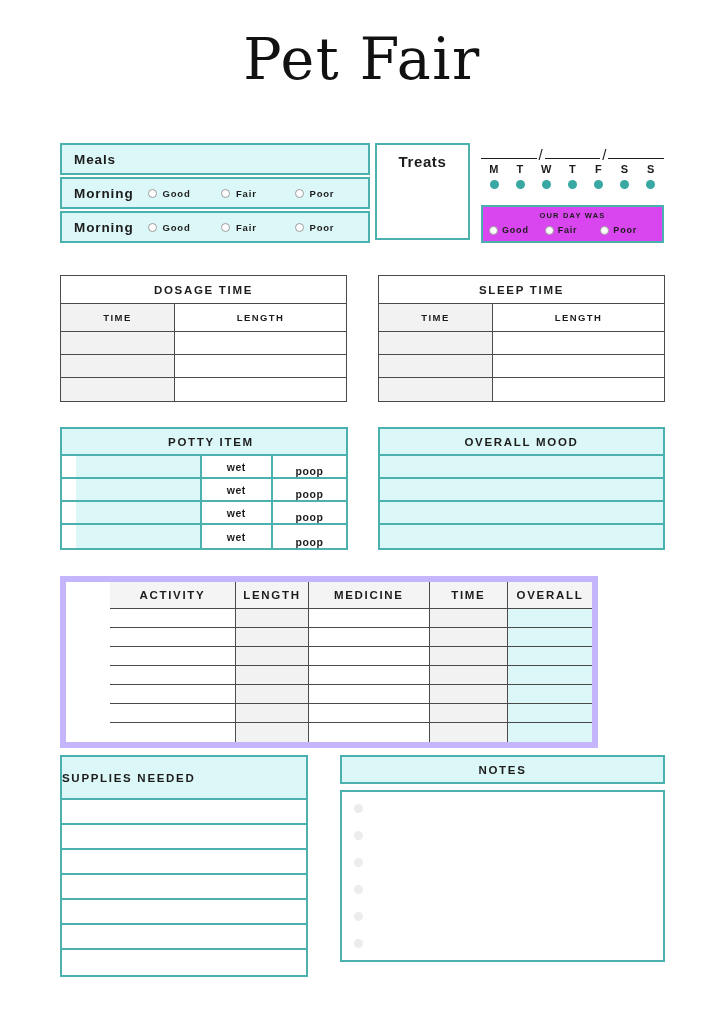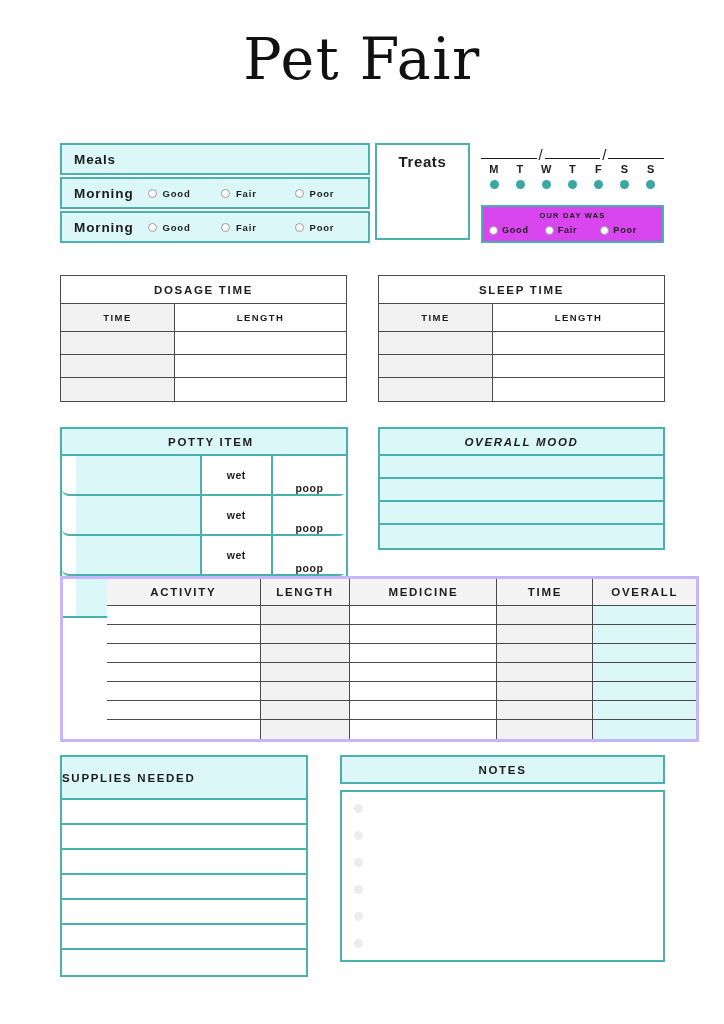--- a/index.html
+++ b/index.html
@@ -139,37 +139,37 @@
   .full { width: 100%; }
 
   #outside { left: 60px; top: 275px; width: 287px; }
   #sleep   { left: 378px; top: 275px; width: 287px; }
 
   
   .potty { position: absolute; left: 60px; top: 427px; width: 288px; border: 2px solid #4bb1ae; }
   .potty .prow { display: flex; border-bottom: 2px solid #4bb1ae; padding-left: 14px; }
   .potty .prow:last-child { border-bottom: none; }
   .potty .ptitle { height: 27px; background: #dcf7f7; }
-  .potty .pbody { height: 40px; border-radius: 7px; }
+  .potty .pbody { height: 23px; }
   .potty .p-blank { width: 46.5%; background: #dcf7f7; border-right: 2px solid #4bb1ae; }
   .potty .p-wet   { width: 26.5%; background: #fff; border-right: 2px solid #4bb1ae;
                     display: flex; align-items: center; justify-content: center; }
   .potty .p-poop  { width: 27%; background: #fff;
                     display: flex; align-items: flex-end; justify-content: center; }
   .potty .pword { font-size: 10.5px; font-weight: 700; letter-spacing: 0.6px; }
 
   
   .mood { position: absolute; left: 378px; top: 427px; width: 287px; border: 2px solid #4bb1ae; }
   .mood .mrow { height: 23px; background: #dcf7f7; border-bottom: 2px solid #4bb1ae; }
   .mood .mrow:last-child { border-bottom: none; }
   .mood .mtitle { height: 27px; background: #dcf7f7; border-bottom: 2px solid #4bb1ae;
-                  display: flex; align-items: center; justify-content: center; font-style: italic; }
-
-  
-  .main-table { position: absolute; left: 60px; top: 576px; width: 639px; border: 3px solid #c4b5fd; padding-left: 44px; }
+                  display: flex; align-items: center; justify-content: center; }
+
+  
+  .main-table { position: absolute; left: 60px; top: 576px; width: 538px; border: 6px solid #c4b5fd; padding-left: 44px; }
   .main-table .mt-row { display: flex; border-bottom: 1px solid #4a4a4a; }
   .main-table .mt-row:last-child { border-bottom: none; }
   .main-table .mt-head { height: 27px; background: #f4f4f4; }
   .main-table .mt-body { height: 19px; }
   .main-table .mt-cell {
     display: flex; align-items: center; justify-content: center;
     border-right: 1px solid #4a4a4a;
   }
   .main-table .mt-cell:last-child { border-right: none; }
   .col-activity { width: 26.1%; }

